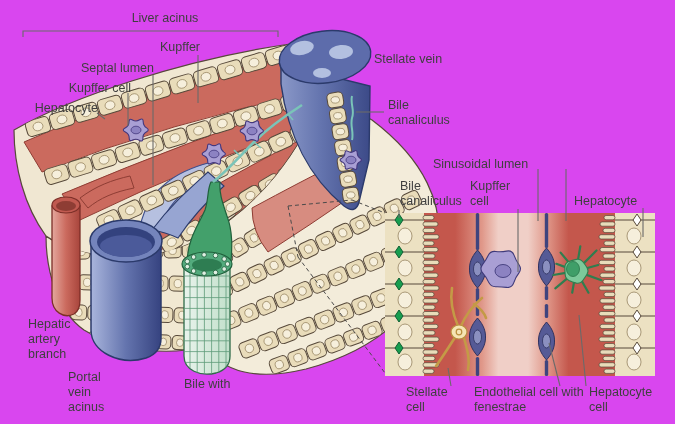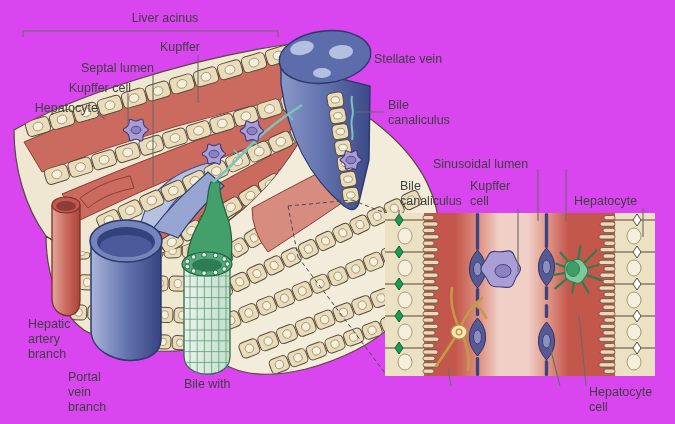--- a/index.html
+++ b/index.html
@@ -588,22 +588,24 @@
 </svg>
 
 <div class="lbl c nw" style="left:105px;top:11px;width:120px">Liver acinus</div>
 <div class="lbl nw" style="right:475px;top:40px">Kupffer</div>
 <div class="lbl nw" style="right:521px;top:61px">Septal lumen</div>
 <div class="lbl nw" style="right:544px;top:81px">Kupffer cell</div>
 <div class="lbl nw" style="right:577px;top:101px">Hepatocyte</div>
 <div class="lbl nw" style="left:374px;top:52px">Stellate vein</div>
 <div class="lbl" style="left:388px;top:98px;width:74px">Bile canaliculus</div>
 <div class="lbl" style="left:28px;top:317px;width:58px">Hepatic artery branch</div>
-<div class="lbl" style="left:68px;top:370px;width:52px">Portal vein branch</div>
+<div class="lbl" style="left:68px;top:370px;width:52px">Portal vein acinus</div>
 <div class="lbl nw" style="left:184px;top:377px">Bile with</div>
 
 <div class="lbl nw" style="left:433px;top:157px">Sinusoidal lumen</div>
 <div class="lbl" style="left:400px;top:179px;width:68px">Bile canaliculus</div>
 <div class="lbl" style="left:470px;top:179px;width:52px">Kupffer cell</div>
 <div class="lbl nw" style="left:574px;top:194px">Hepatocyte</div>
+<div class="lbl" style="left:406px;top:385px;width:58px">Stellate cell</div>
+<div class="lbl" style="left:474px;top:385px;width:112px">Endothelial cell with fenestrae</div>
 <div class="lbl" style="left:589px;top:385px;width:64px">Hepatocyte cell</div>
 
 </div>
 
 </body></html>

